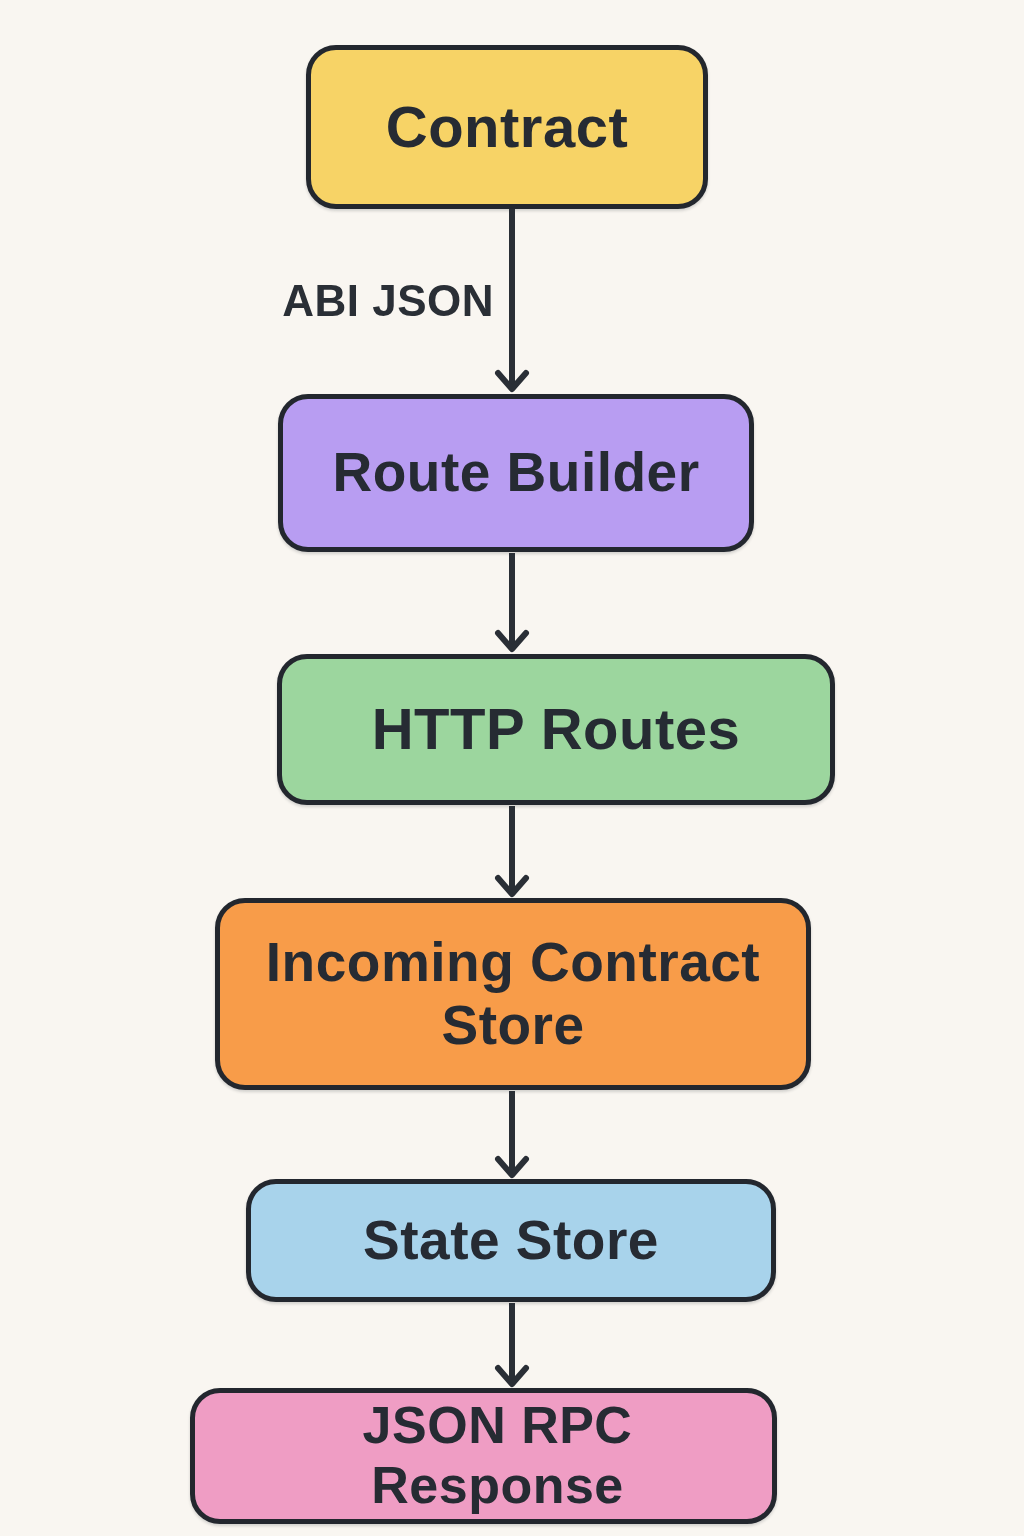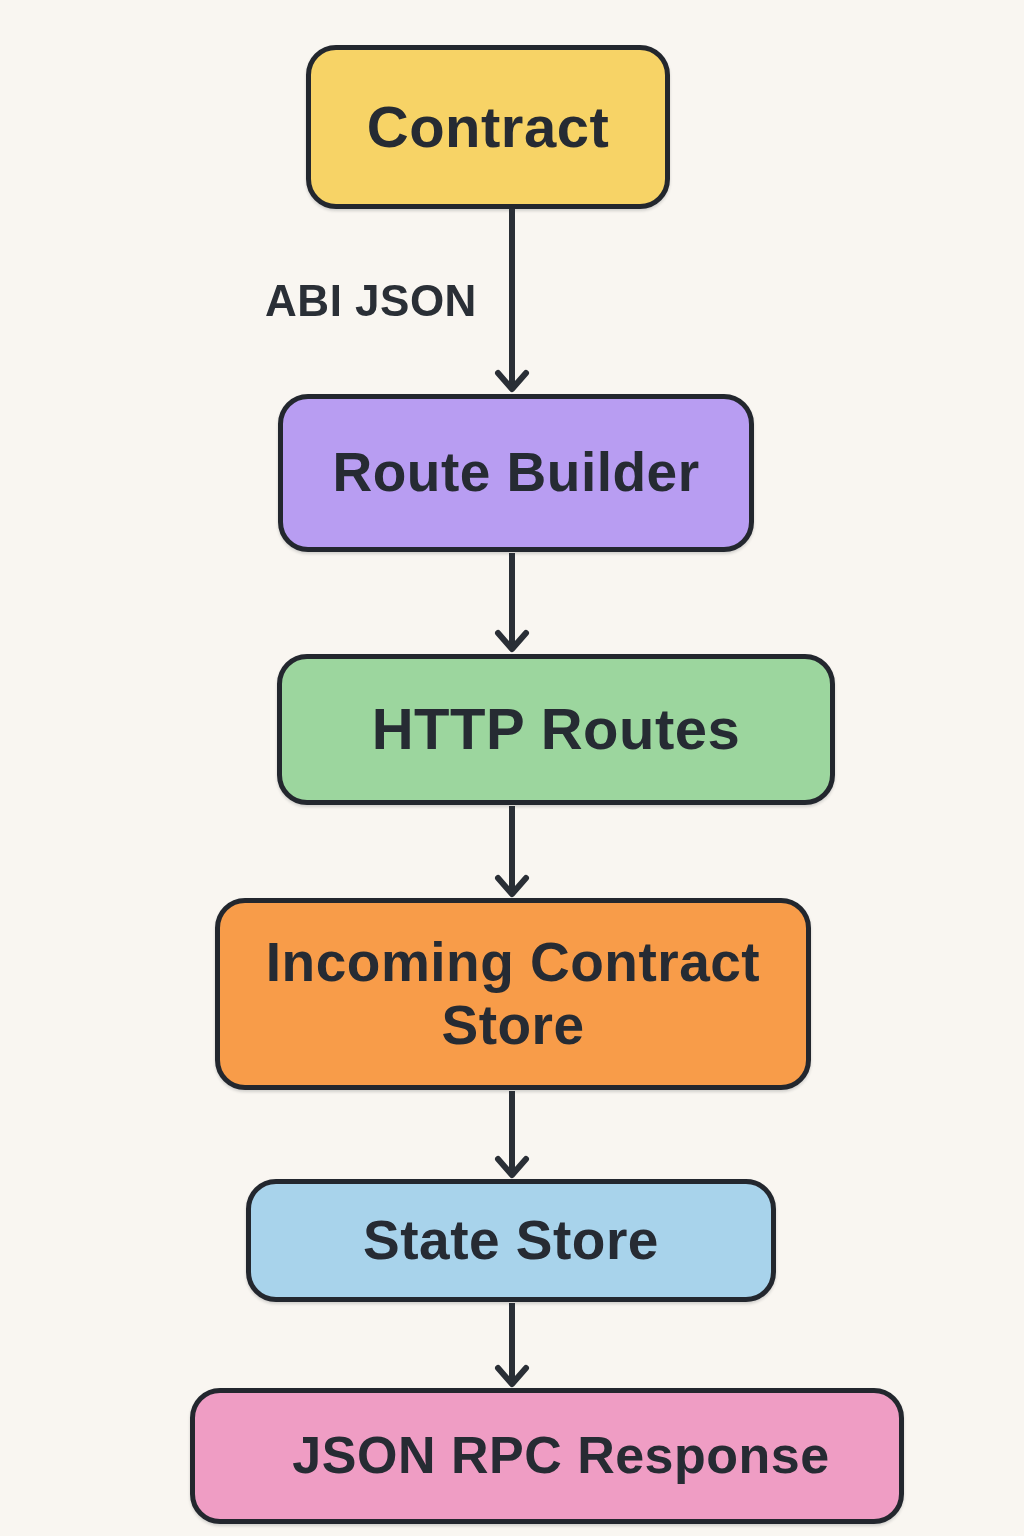--- a/index.html
+++ b/index.html
@@ -42,37 +42,37 @@
   }
   .arrow line, .arrow polyline {
     stroke: #2A2F36;
     stroke-width: 6;
     fill: none;
     stroke-linecap: round;
     stroke-linejoin: round;
   }
   .edge-label {
     position: absolute;
-    left: 256px;
+    left: 264px;
     top: 276px;
     width: 230px;
-    text-align: center;
+    text-align: right;
     font-size: 44px;
     font-weight: 700;
     color: #2A2F36;
     letter-spacing: 0.5px;
     white-space: nowrap;
   }
   
-  #node-contract            { left: 306px; top: 45px;   width: 364px; height: 164px; font-size: 58px; }
+  #node-contract            { left: 306px; top: 45px;   width: 402px; height: 164px; font-size: 58px; }
   #node-route-builder       { left: 278px; top: 394px;  width: 476px; height: 158px; font-size: 55px; }
   #node-http-routes         { left: 232px; top: 654px;  width: 558px; height: 151px; font-size: 58px; }
   #node-incoming-calls      { left: 215px; top: 898px;  width: 596px; height: 192px; font-size: 55px; }
   #node-state-store         { left: 246px; top: 1179px; width: 530px; height: 123px; font-size: 55px; }
-  #node-json-rpc-response   { left: 190px; top: 1388px; width: 714px; height: 136px; font-size: 52px; padding-left: 28px; }
+  #node-json-rpc-response   { left: 190px; top: 1388px; width: 587px; height: 136px; font-size: 52px; padding-left: 28px; }
   #arrow-1 { top: 209px;  height: 184px; }
   #arrow-2 { top: 553px;  height: 100px; }
   #arrow-3 { top: 806px;  height: 92px;  }
   #arrow-4 { top: 1091px; height: 88px;  }
   #arrow-5 { top: 1303px; height: 85px;  }
 </style>
 </head>
 <body>
 
 <div class="canvas">

